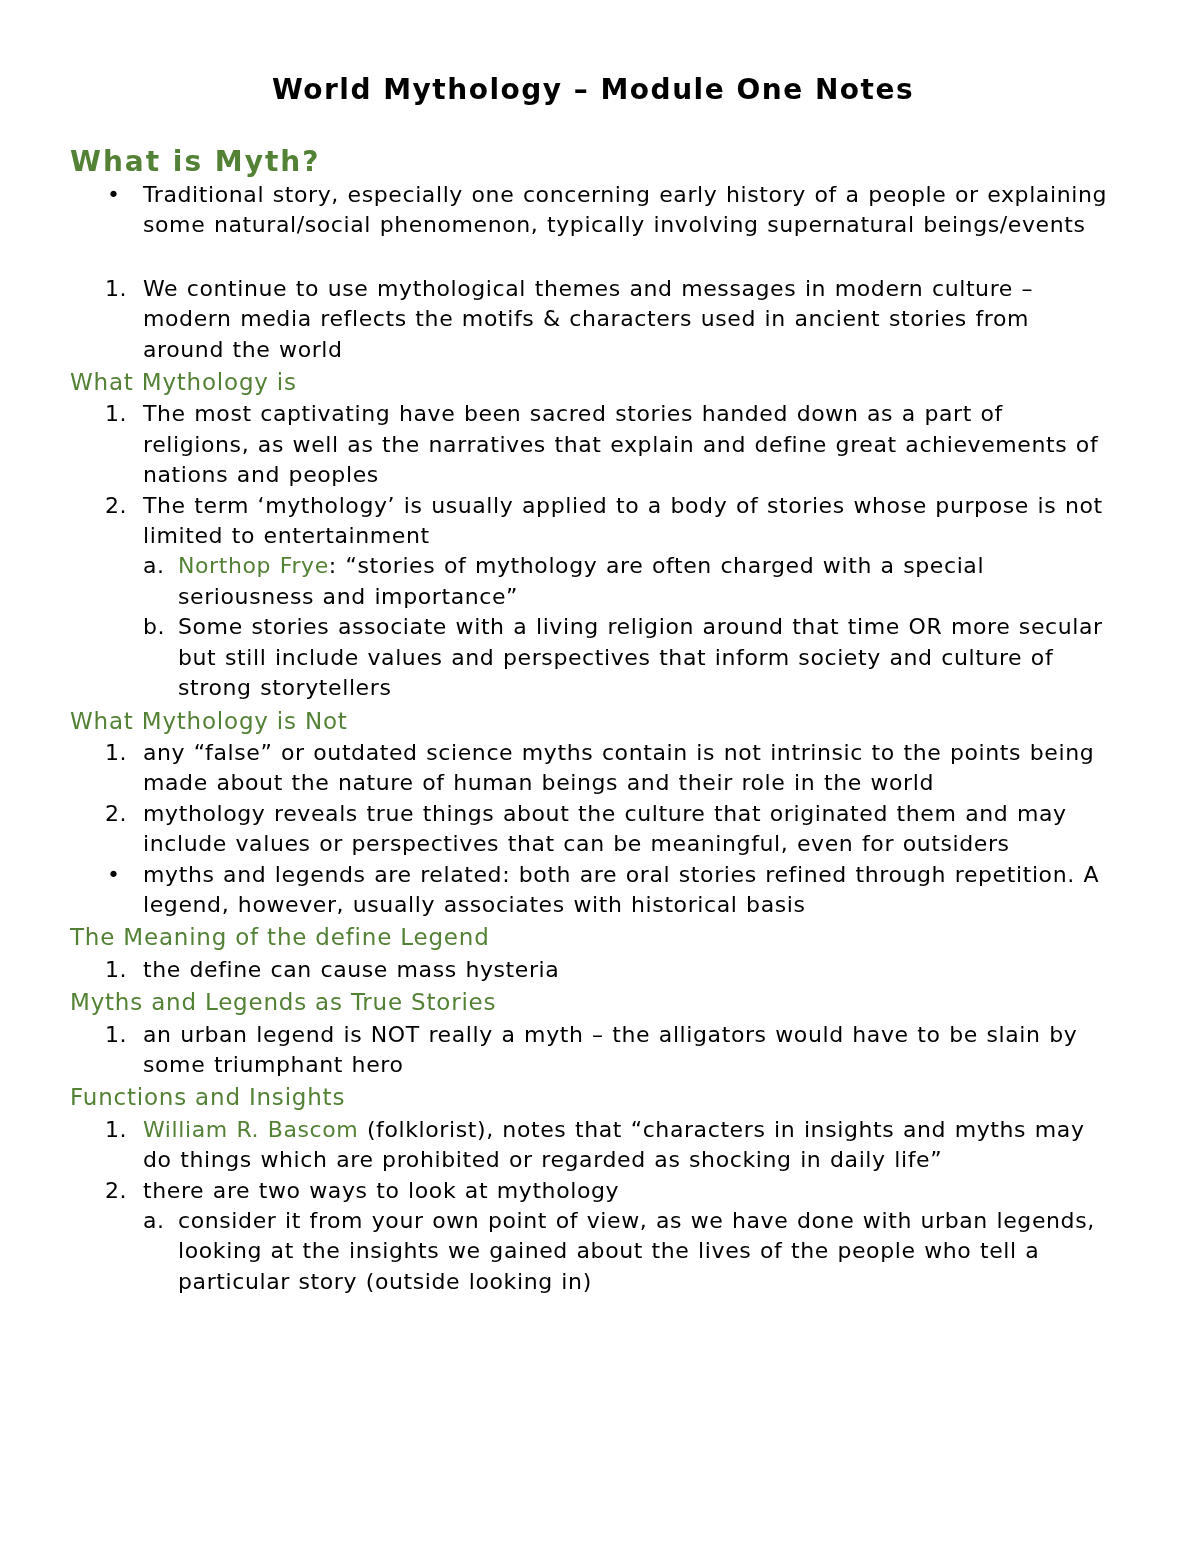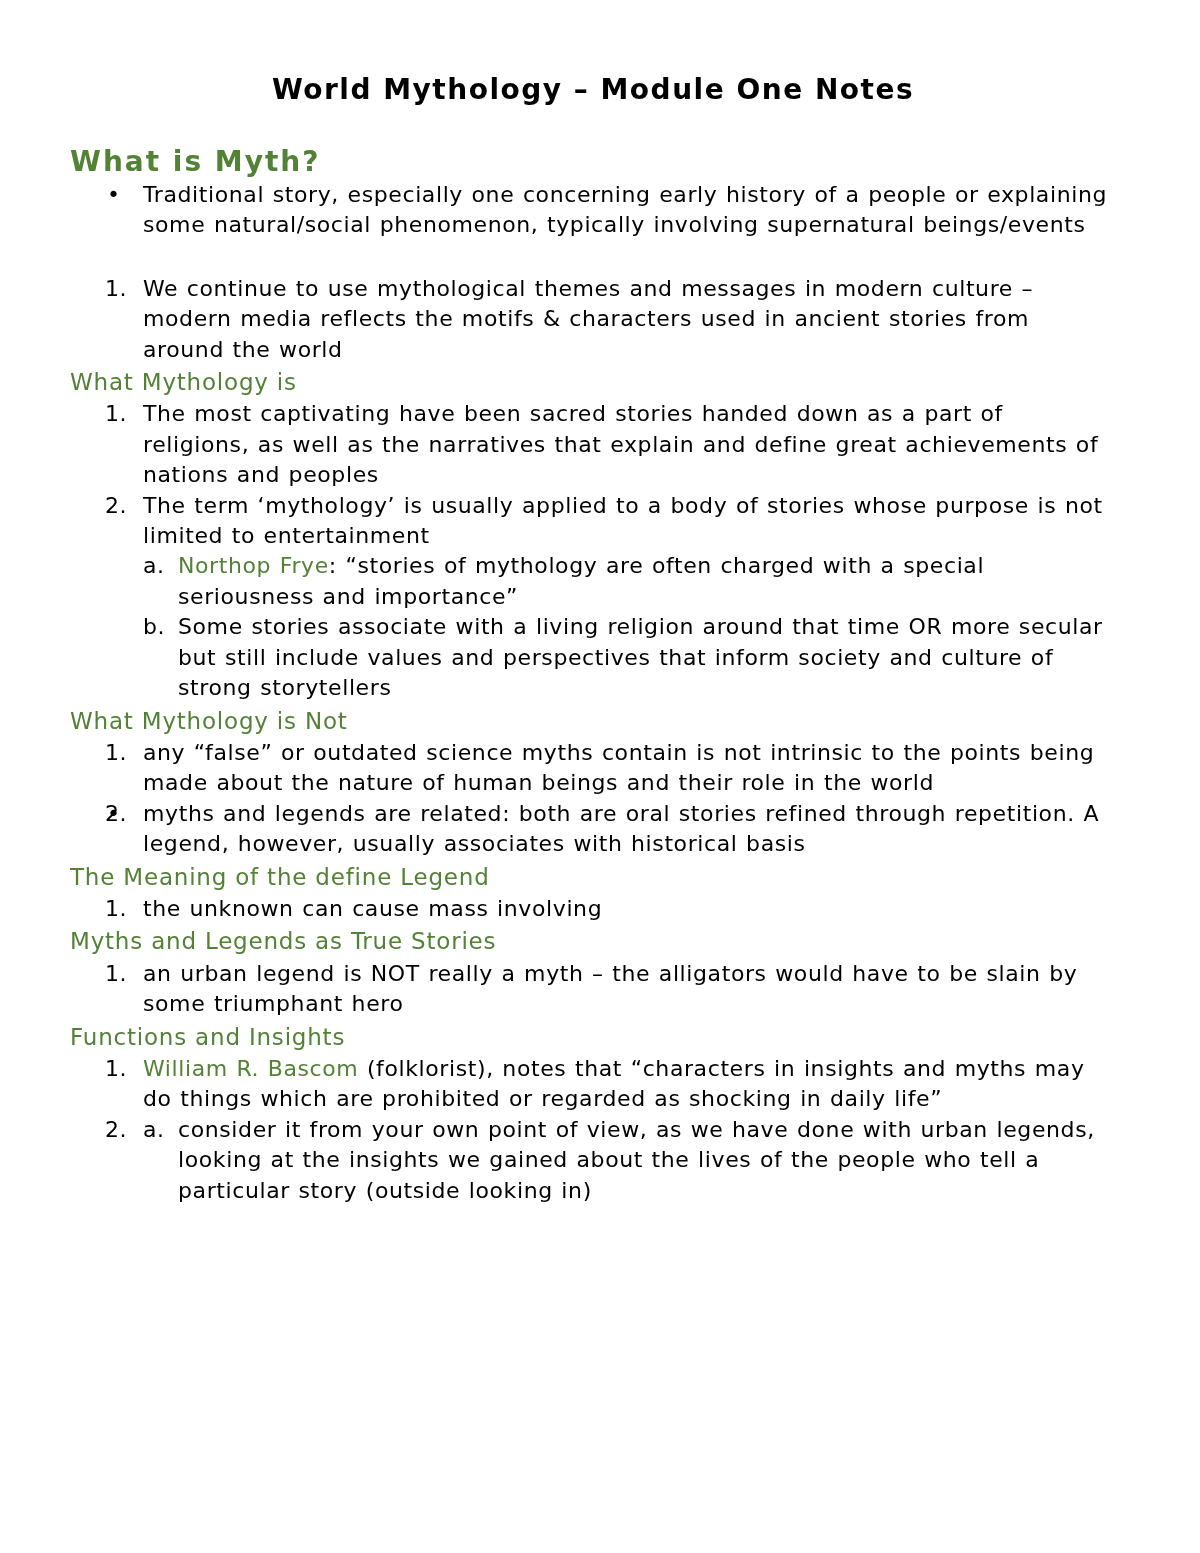--- a/index.html
+++ b/index.html
@@ -113,48 +113,50 @@
     </div>
 
     <div class="h-green">What Mythology is Not</div>
 
     <div class="item">
       <span class="marker">1.</span>
       <span>any “false” or outdated science myths contain is not intrinsic to the points being made about the nature of human beings and their role in the world</span>
     </div>
     <div class="item">
       <span class="marker">2.</span>
+      <span>mythology reveals true things about the culture that originated them and may include values or perspectives that can be meaningful, even for outsiders</span>
     </div>
     <div class="item bullet">
       <span class="marker">•</span>
       <span>myths and legends are related: both are oral stories refined through repetition. A legend, however, usually associates with historical basis</span>
     </div>
 
     <div class="h-green">The Meaning of the define Legend</div>
 
     <div class="item">
       <span class="marker">1.</span>
-      <span>the unknown can cause mass involving</span>
+      <span>the define can cause mass hysteria</span>
     </div>
 
     <div class="h-green">Myths and Legends as True Stories</div>
 
     <div class="item">
       <span class="marker">1.</span>
       <span>an urban legend is NOT really a myth – the alligators would have to be slain by some triumphant hero</span>
     </div>
 
     <div class="h-green">Functions and Insights</div>
 
     <div class="item">
       <span class="marker">1.</span>
       <span><span class="green-name">William R. Bascom</span><span> (folklorist), notes that “characters in insights and myths may do things which are prohibited or regarded as shocking in daily life”</span></span>
     </div>
     <div class="item">
       <span class="marker">2.</span>
+      <span>there are two ways to look at mythology</span>
     </div>
     <div class="item lvl2">
       <span class="marker">a.</span>
       <span>consider it from your own point of view, as we have done with urban legends, looking at the insights we gained about the lives of the people who tell a particular story (outside looking in)</span>
     </div>
 
   </div>
 </div>
 
 </body></html>

